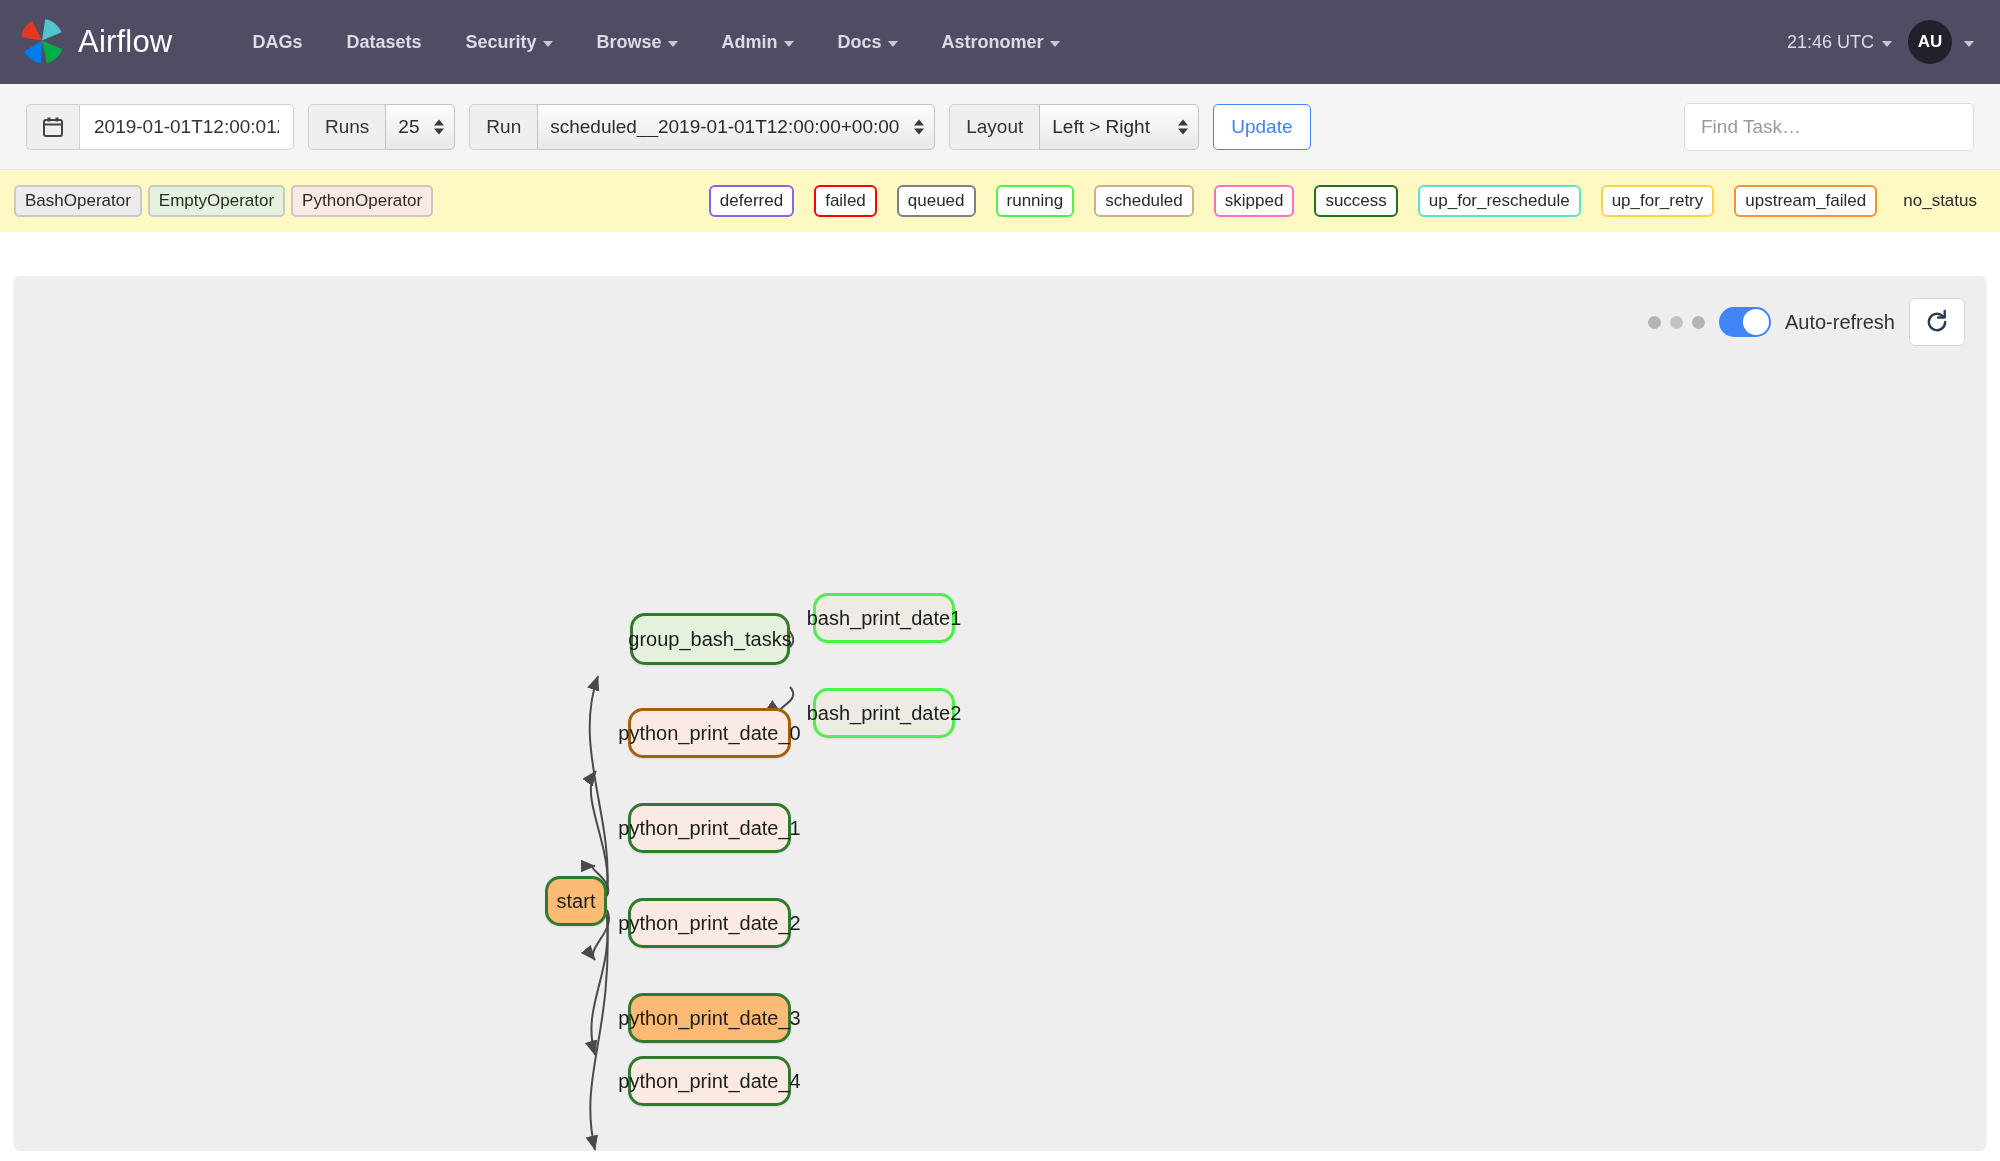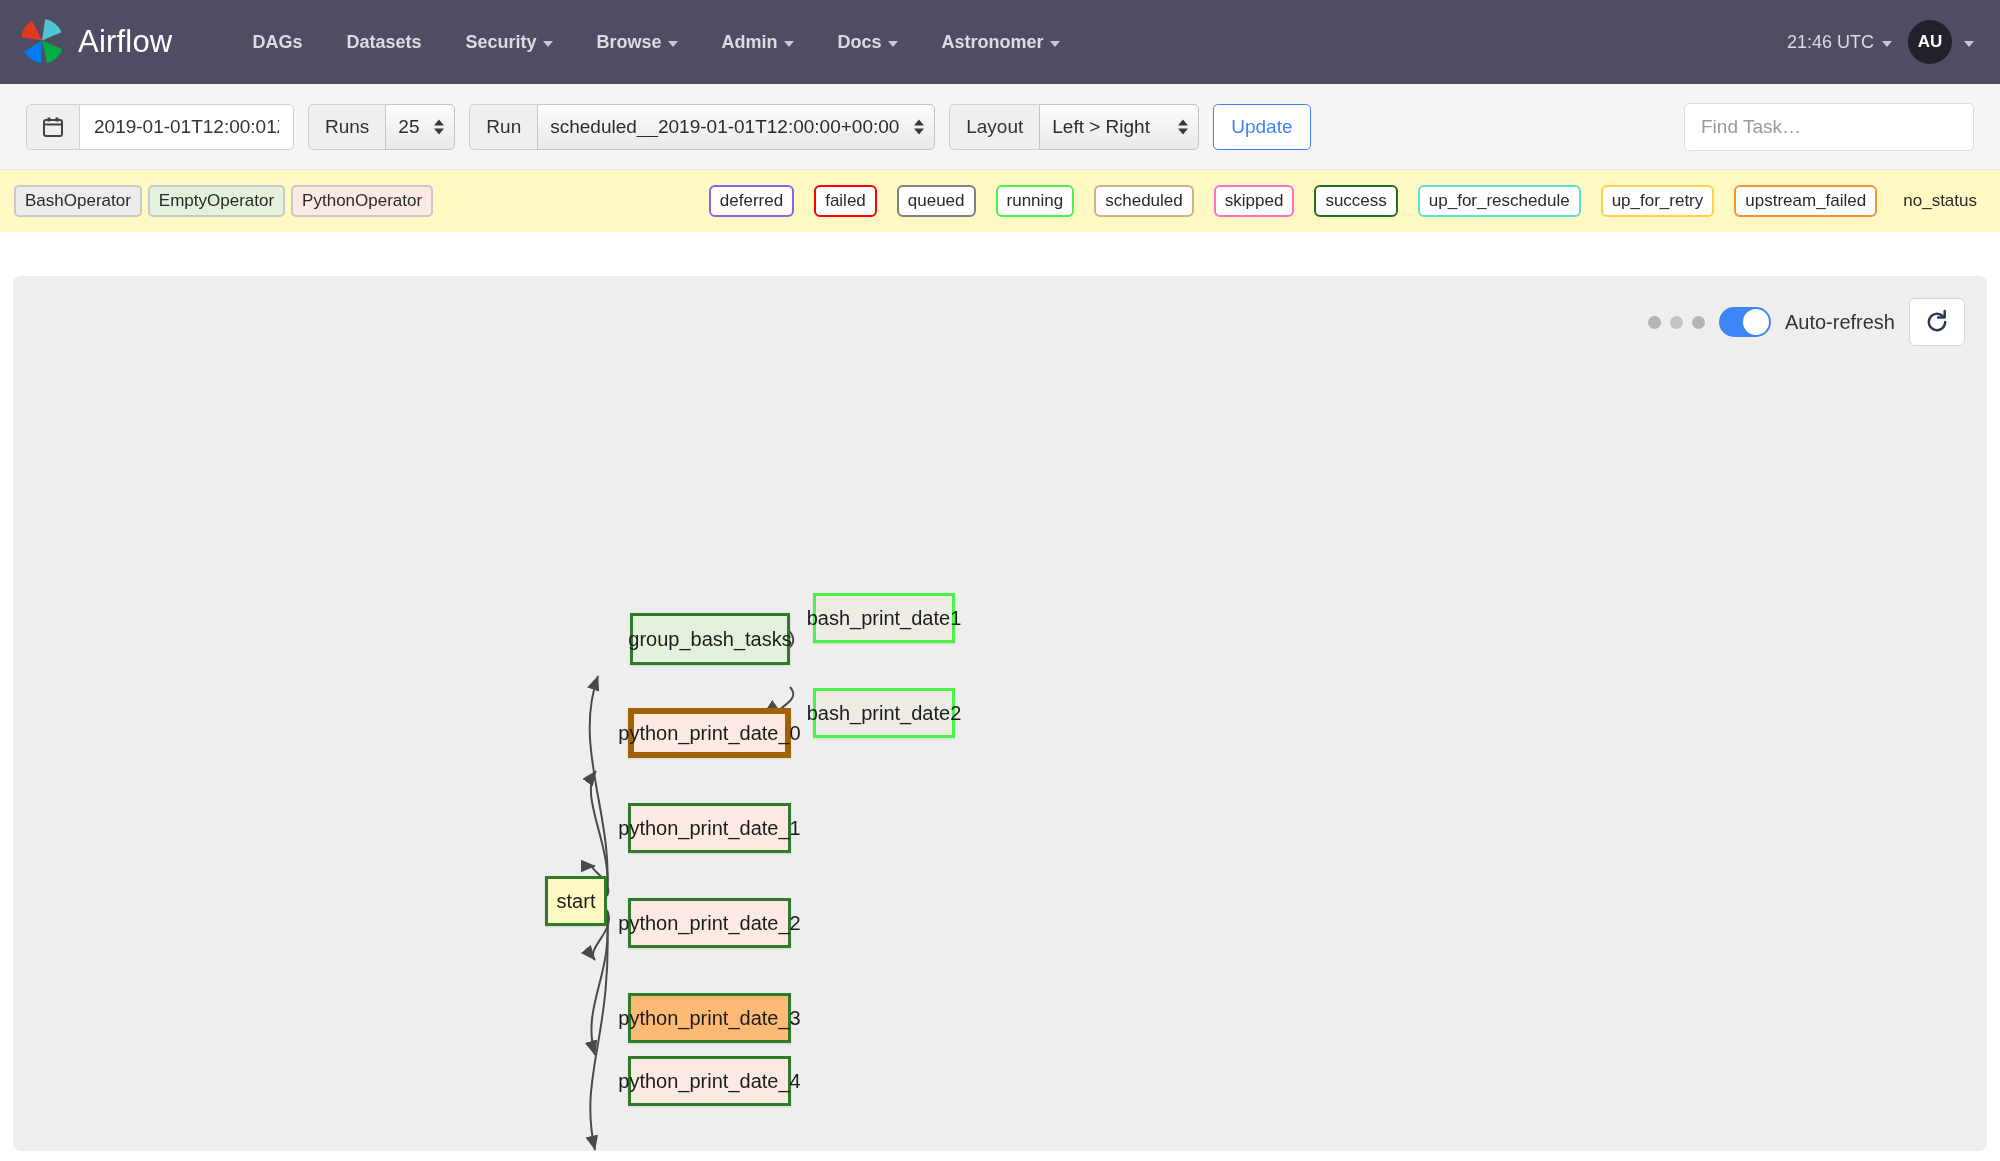--- a/index.html
+++ b/index.html
@@ -206,21 +206,21 @@
     border: 1px solid #d7d7d7;
     border-radius: 6px;
     display: flex; align-items: center; justify-content: center;
     cursor: pointer;
   }
 
   .graph-svg { position: absolute; left: 0; top: 0; width: 1974px; height: 875px; }
 
   .node-box {
     position: absolute;
-    border-radius: 0;
+    border-radius: 15px;
     display: flex; align-items: center; justify-content: center;
     font-size: 20px;
     color: #1c1c1c;
     cursor: pointer;
     box-shadow: 0 1px 2px rgba(0,0,0,.10);
   }
 </style>
 </head>
 <body>
 
@@ -394,37 +394,37 @@
       <path d="M594,618 C600,570 565,520 583,495"></path>
       <path d="M594,620 C602,604 570,590 582,590"></path>
       <path d="M594,634 C604,655 572,672 582,684"></path>
       <path d="M594,638 C600,700 568,730 582,779"></path>
       <path d="M594,640 C600,760 565,800 582,874"></path>
       <path d="M777,371 C790,358 760,345 768,342"></path>
       <path d="M777,411 C790,425 760,432 768,437"></path>
     </g>
   </svg>
 
-  <div class="node-box" style="left:532px;top:600px;width:62px;height:50px;background:#fef9c3;border:3px solid #2f7a2b;">
+  <div class="node-box" style="left:532px;top:600px;width:62px;height:50px;background:#fdba74;border:3px solid #2f7a2b;">
     <span>start</span>
   </div>
 
   <div class="node-box" style="left:617px;top:337px;width:160px;height:52px;background:#e4f2dd;border:3px solid #2f7a2b;">
     <span>group_bash_tasks</span>
   </div>
 
   <div class="node-box" style="left:800px;top:317px;width:142px;height:50px;background:#edebe4;border:3px solid #4cf14c;">
     <span>bash_print_date1</span>
   </div>
 
   <div class="node-box" style="left:800px;top:412px;width:142px;height:50px;background:#edebe4;border:3px solid #4cf14c;">
     <span>bash_print_date2</span>
   </div>
 
-  <div class="node-box" style="left:615px;top:432px;width:163px;height:50px;background:#fbeae4;border:6px solid #a16207;">
+  <div class="node-box" style="left:615px;top:432px;width:163px;height:50px;background:#fbeae4;border:3px solid #a16207;">
     <span>python_print_date_0</span>
   </div>
 
   <div class="node-box" style="left:615px;top:527px;width:163px;height:50px;background:#fbeae4;border:3px solid #2f7a2b;">
     <span>python_print_date_1</span>
   </div>
 
   <div class="node-box" style="left:615px;top:622px;width:163px;height:50px;background:#fbeae4;border:3px solid #2f7a2b;">
     <span>python_print_date_2</span>
   </div>

